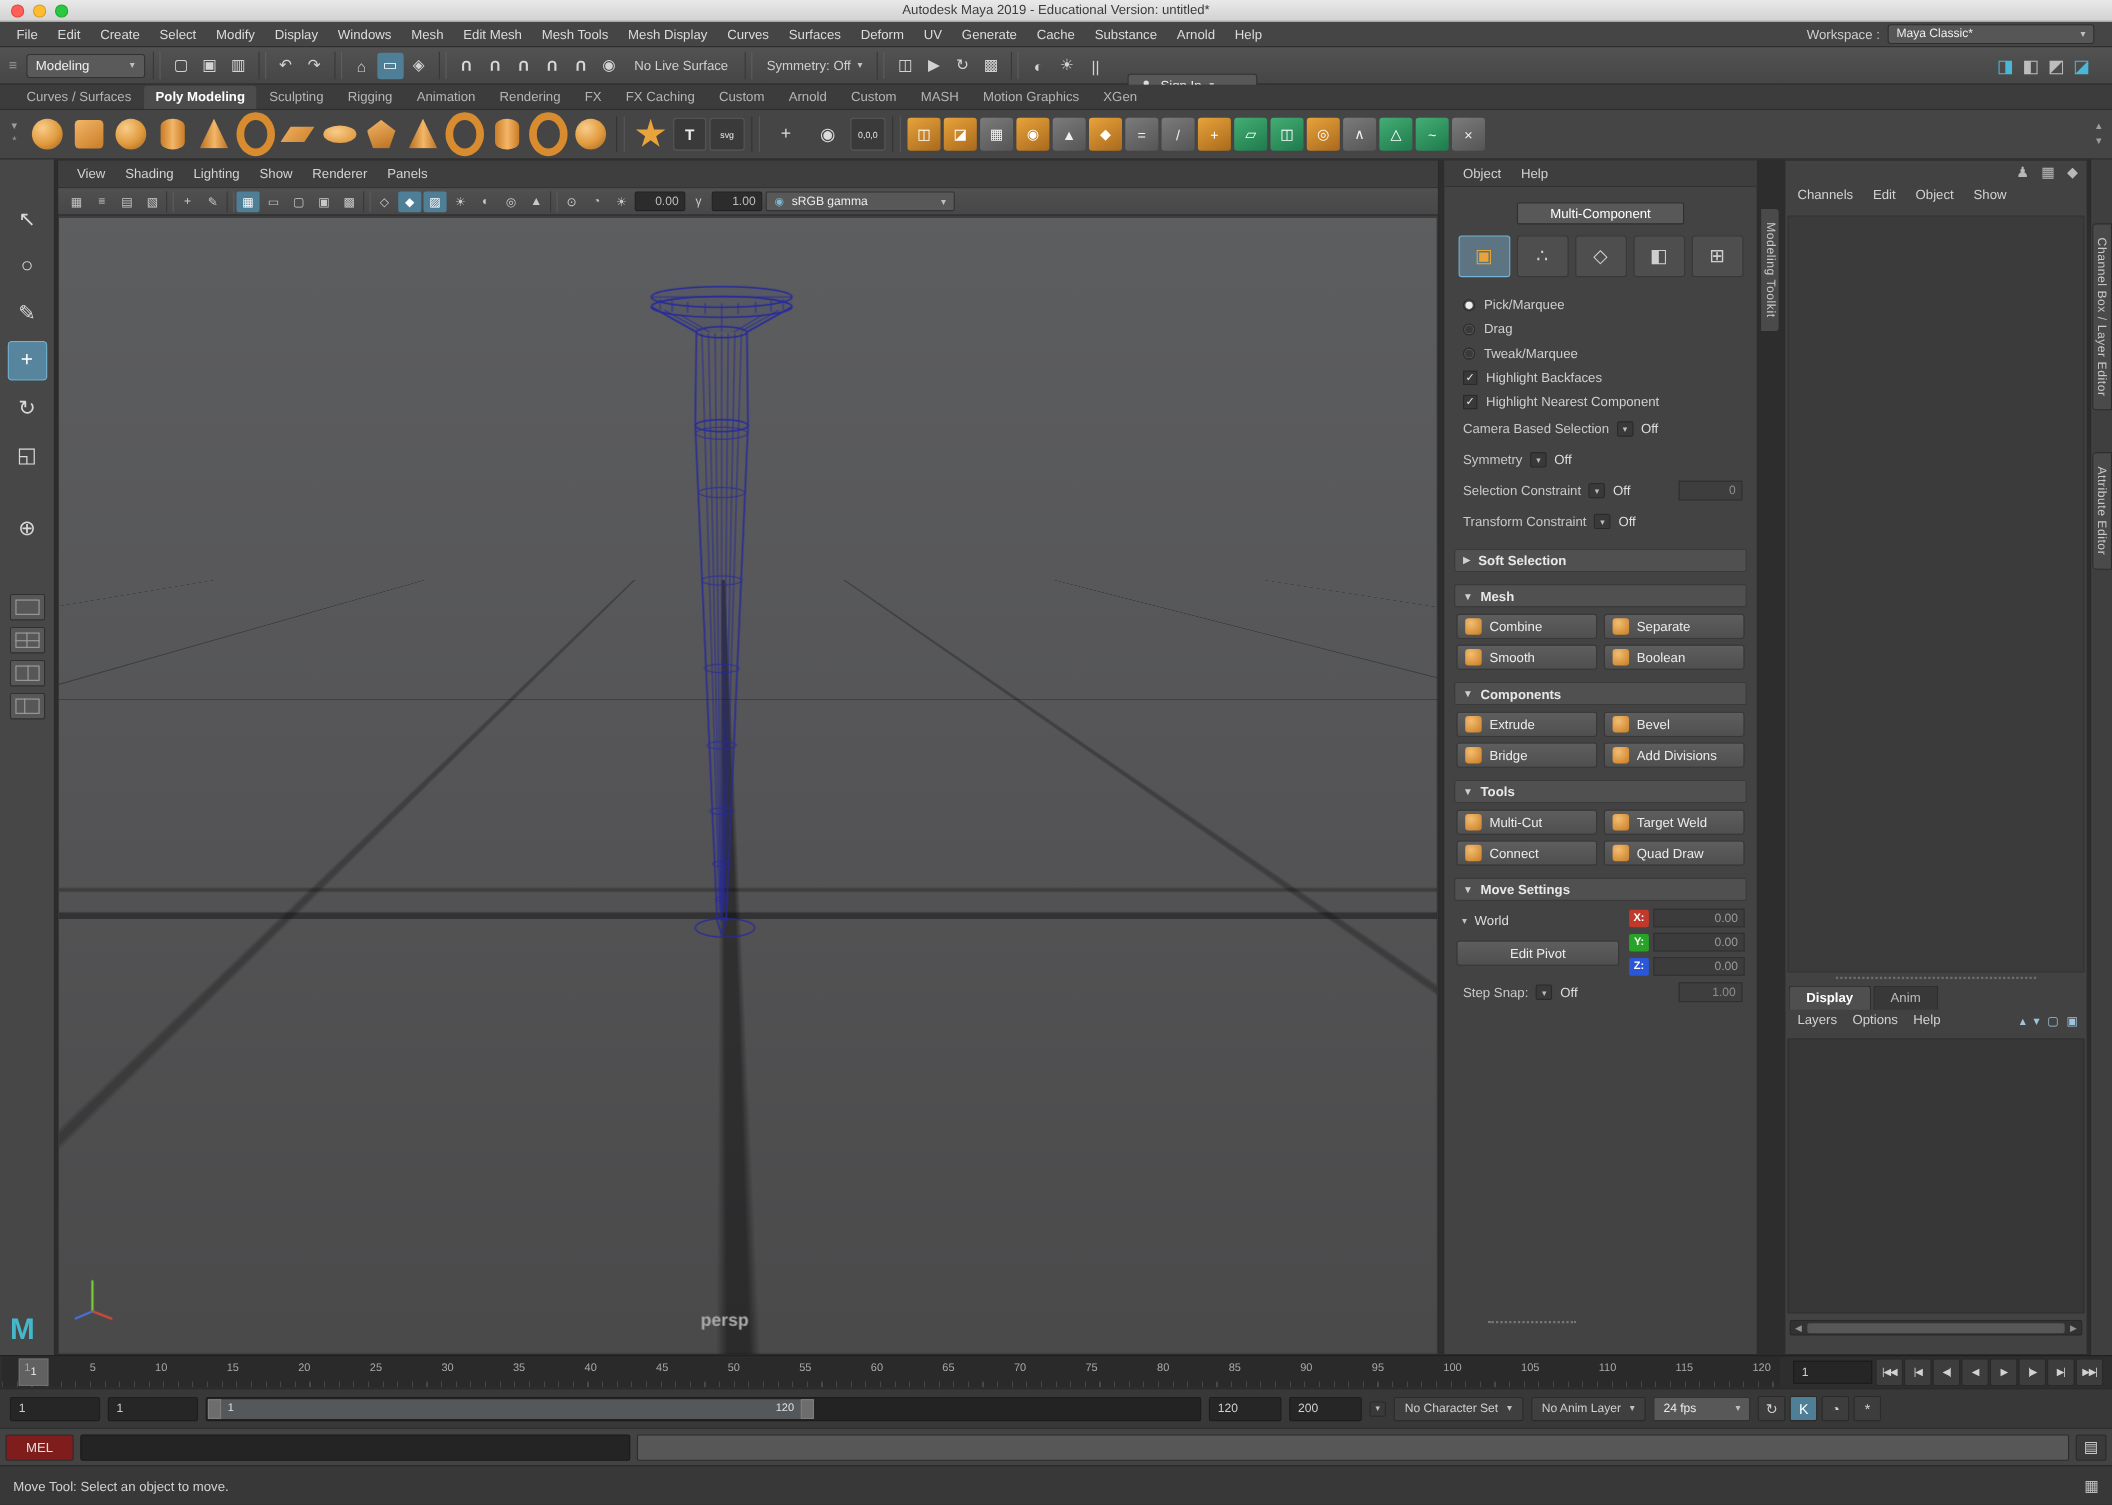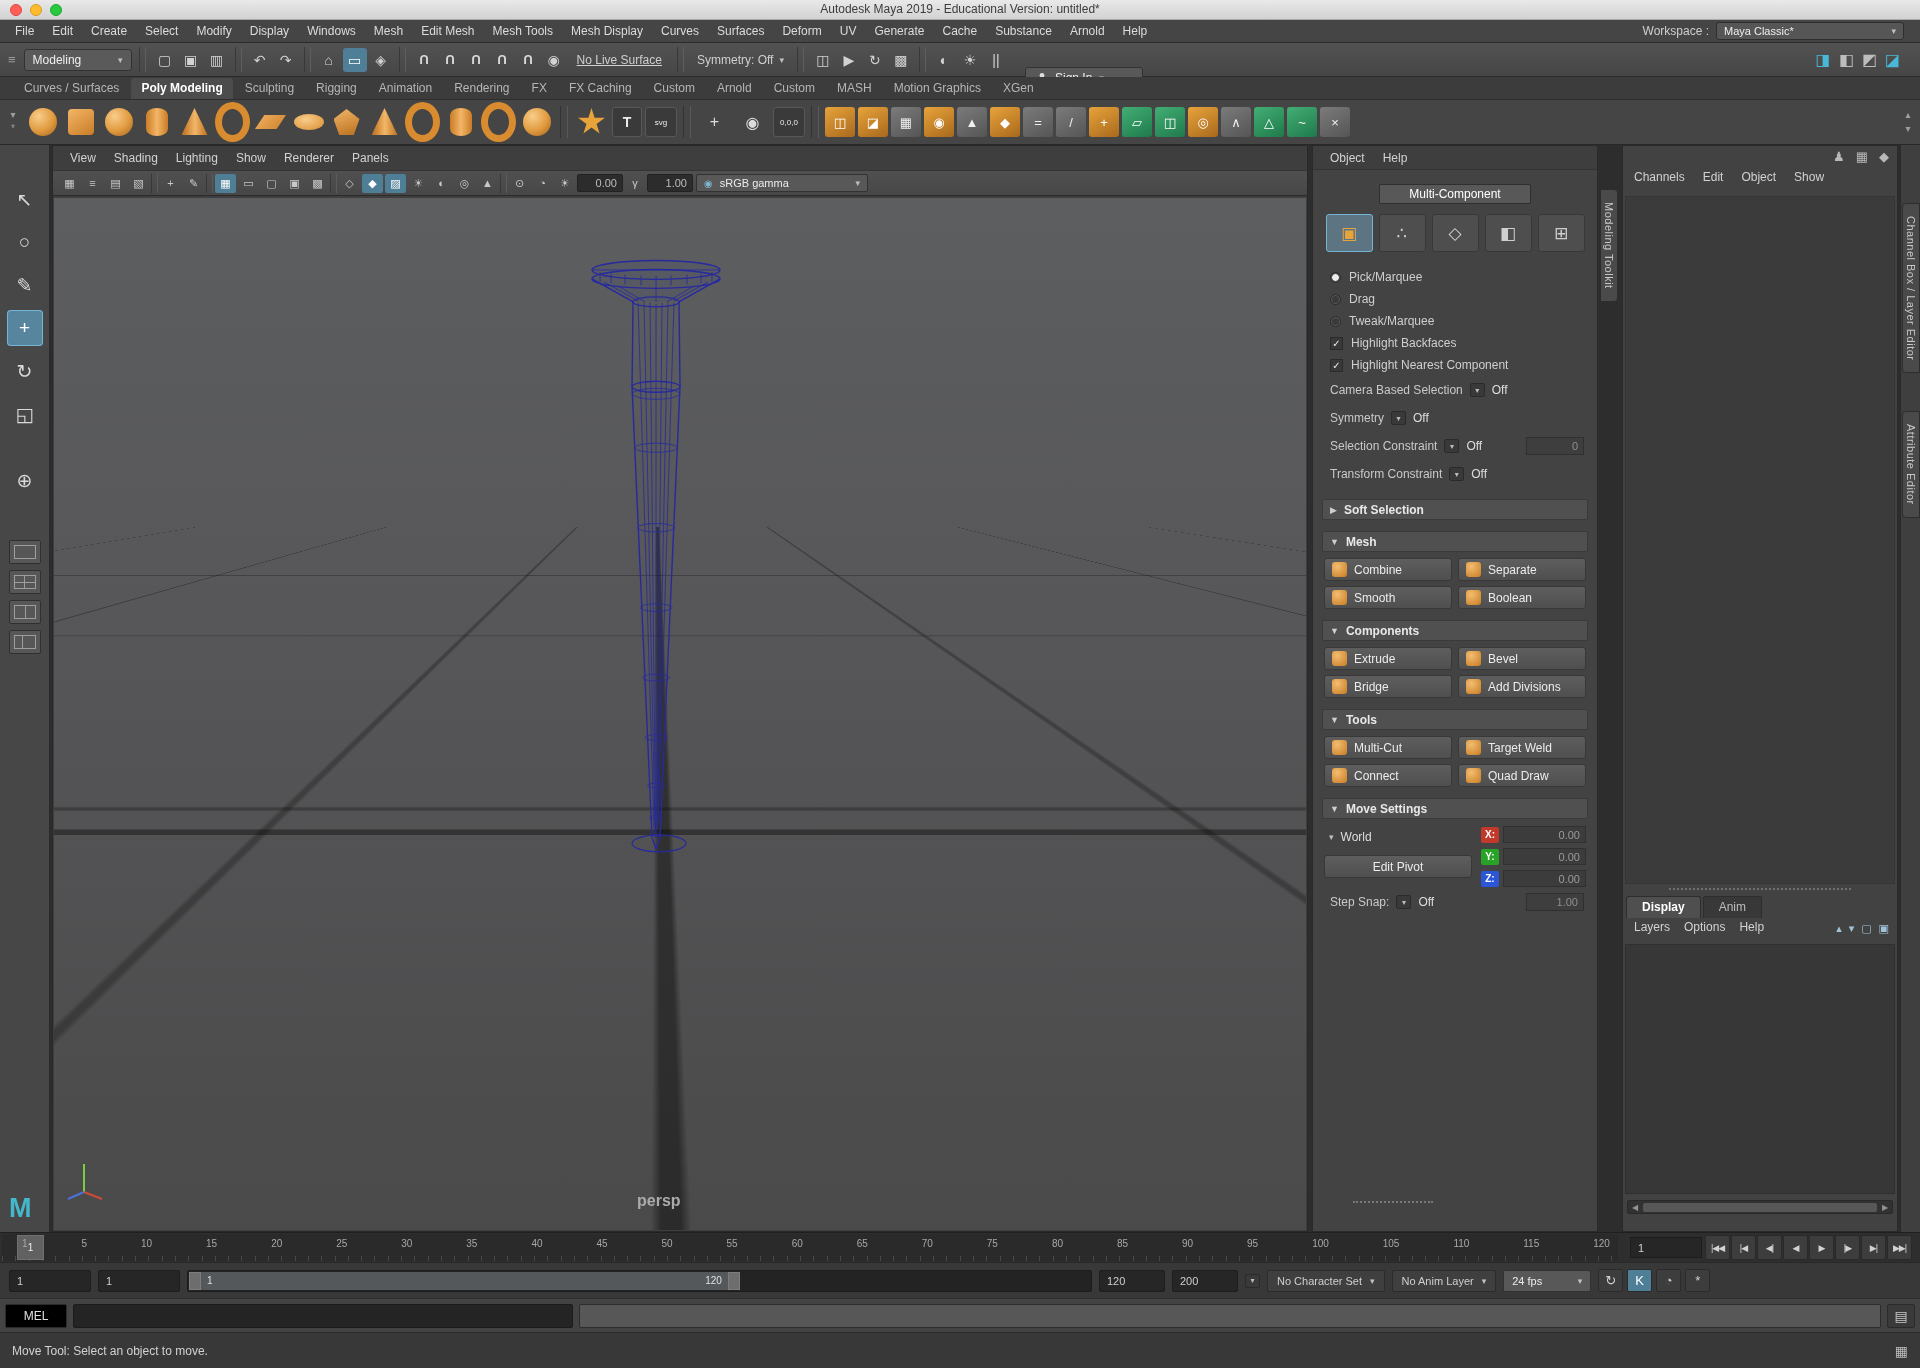--- a/index.html
+++ b/index.html
@@ -28,21 +28,21 @@
   
   #statusline{position:absolute;top:43px;left:0;width:100%;height:34px;background:linear-gradient(#525252,#464646);border-bottom:1px solid #2a2a2a;display:flex;align-items:center;padding:0 8px;gap:3px;}
   .grip{color:#9b9b9b;font-size:13px;margin-right:5px;}
   .mode-select{width:108px;height:22px;background:#5a5a5a;border:1px solid #323232;border-radius:3px;display:flex;align-items:center;justify-content:space-between;padding:0 8px;font-size:12px;color:#efefef;}
   .sl-sep{width:7px;height:25px;margin:0 4px;border-left:1px solid #383838;border-right:1px solid #5e5e5e;}
   .sl-icons{display:flex;align-items:center;gap:2px;}
   .st-icon{width:24px;height:24px;display:flex;align-items:center;justify-content:center;font-size:14px;color:#d2d2d2;border-radius:3px;}
   .st-icon.on{background:#4f7e97;color:#fff;}
   .st-icon.magnet{transform:rotate(180deg);font-weight:bold;font-size:13px;color:#d8d8d8;}
   .st-icon.sep{width:7px;height:25px;margin:0 4px;border-left:1px solid #383838;border-right:1px solid #5e5e5e;border-radius:0;transform:none;background:none;}
-  .st-text{font-size:12px;color:#cfcfcf;margin:0 8px;text-decoration:underline;}
+  .st-text{font-size:12px;color:#cfcfcf;margin:0 8px;}
   .sym-dd{display:flex;align-items:center;gap:6px;font-size:12px;color:#cfcfcf;padding:0 6px;}
   .signin{height:22px;margin-left:14px;background:#585858;border:1px solid #323232;border-radius:3px;display:flex;align-items:center;gap:7px;padding:0 10px;font-size:12px;color:#efefef;min-width:118px;margin-top:36px;}
   .sl-right{margin-left:auto;display:flex;gap:8px;padding-right:12px;}
   .toggle-icon{font-size:16px;color:#bdbdbd;}
   .toggle-icon.teal{color:#49b8d8;}
 
   
   #shelftabs{position:absolute;top:77px;left:0;width:100%;height:23px;background:#3c3c3c;border-bottom:1px solid #2d2d2d;display:flex;align-items:flex-end;padding-left:14px;gap:2px;}
   .shelf-tab{padding:3px 10px 4px;color:#b5b5b5;font-size:12px;}
   .shelf-tab.active{color:#fff;background:#4c4c4c;border-radius:3px 3px 0 0;font-weight:bold;}
@@ -192,21 +192,21 @@
   .rs-label{padding:0 6px;}
   .rs-spacer{flex:1;}
   .rs-dd{height:22px;background:#3f3f3f;border:1px solid #2b2b2b;border-radius:2px;color:#cfcfcf;font-size:11px;display:flex;align-items:center;gap:8px;padding:0 9px;}
   .rs-select{width:88px;height:22px;background:#585858;border:1px solid #323232;border-radius:2px;color:#ececec;font-size:11px;display:flex;align-items:center;justify-content:space-between;padding:0 8px;}
   .rs-icons{display:flex;gap:4px;}
   .rs-icon{width:25px;height:23px;display:flex;align-items:center;justify-content:center;font-size:13px;color:#cfcfcf;border-radius:2px;background:#3d3d3d;border:1px solid #2b2b2b;}
   .rs-icon.teal{background:#4f7e97;color:#fff;}
 
   
   #mel{position:absolute;top:1298px;left:0;width:1920px;height:34px;background:#434343;border-top:1px solid #2e2e2e;display:flex;align-items:center;gap:6px;padding:0 5px;}
-  .mel-label{width:62px;height:24px;background:#000000;border:1px solid #2b2b2b;color:#e0e0e0;display:flex;align-items:center;justify-content:center;font-size:12px;border-radius:2px;}
+  .mel-label{width:62px;height:24px;background:#7f1d1d;border:1px solid #2b2b2b;color:#e0e0e0;display:flex;align-items:center;justify-content:center;font-size:12px;border-radius:2px;}
   .mel-input{width:500px;height:24px;background:#242424;border:1px solid #1b1b1b;border-radius:2px;}
   .mel-output{flex:1;height:24px;background:#575757;border:1px solid #2c2c2c;border-radius:2px;}
   .mel-icon{width:28px;height:24px;color:#cacaca;font-size:14px;display:flex;align-items:center;justify-content:center;background:#3a3a3a;border:1px solid #2b2b2b;border-radius:2px;}
   #help{position:absolute;top:1332px;left:0;width:1920px;height:36px;background:#383838;border-top:1px solid #292929;display:flex;align-items:center;padding:0 12px;color:#d2d2d2;font-size:12px;}
   .help-icon{margin-left:auto;font-size:14px;color:#bdbdbd;}
 </style>
 </head>
 <body>
 
 <div id="app">

